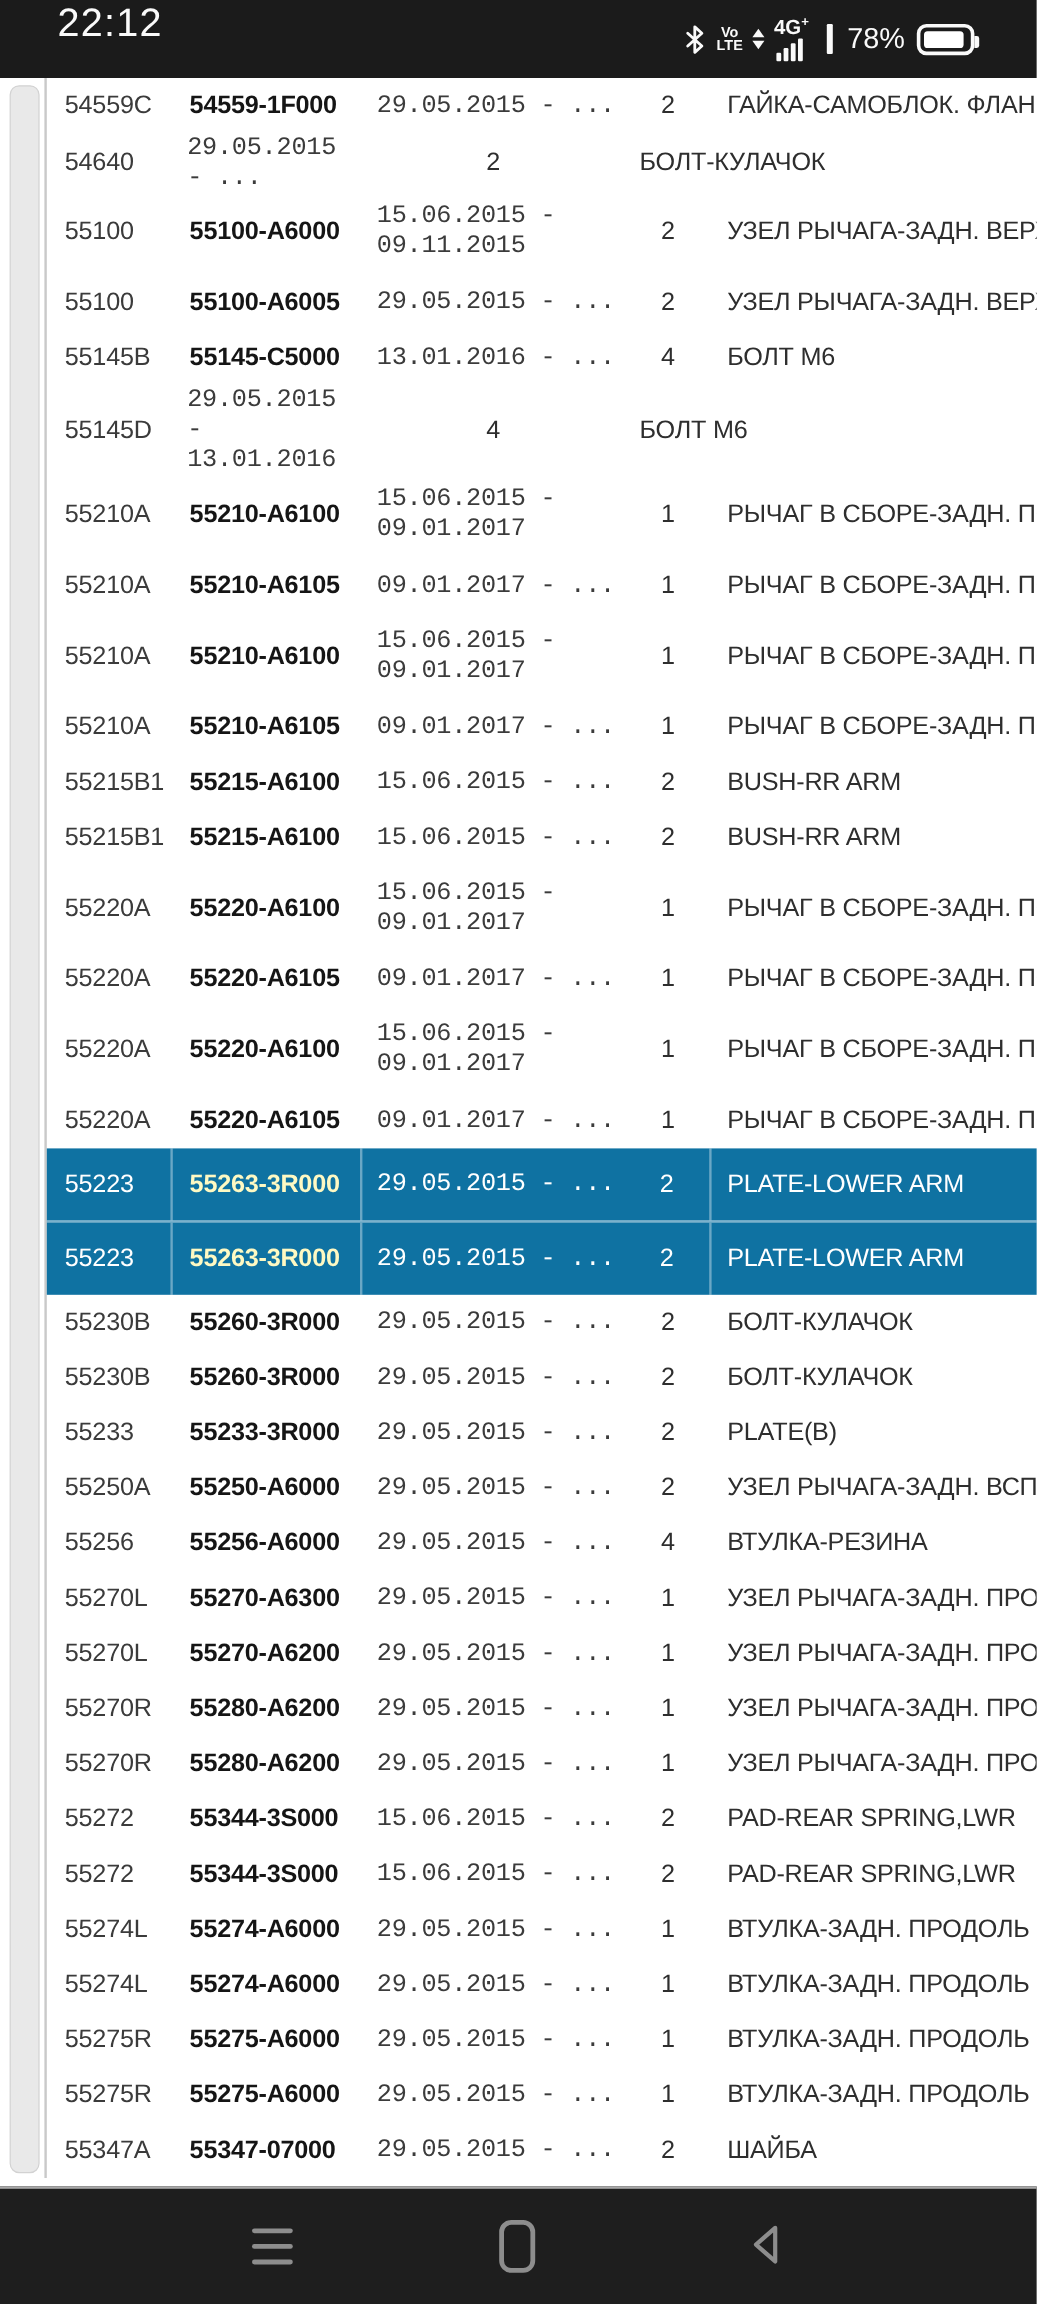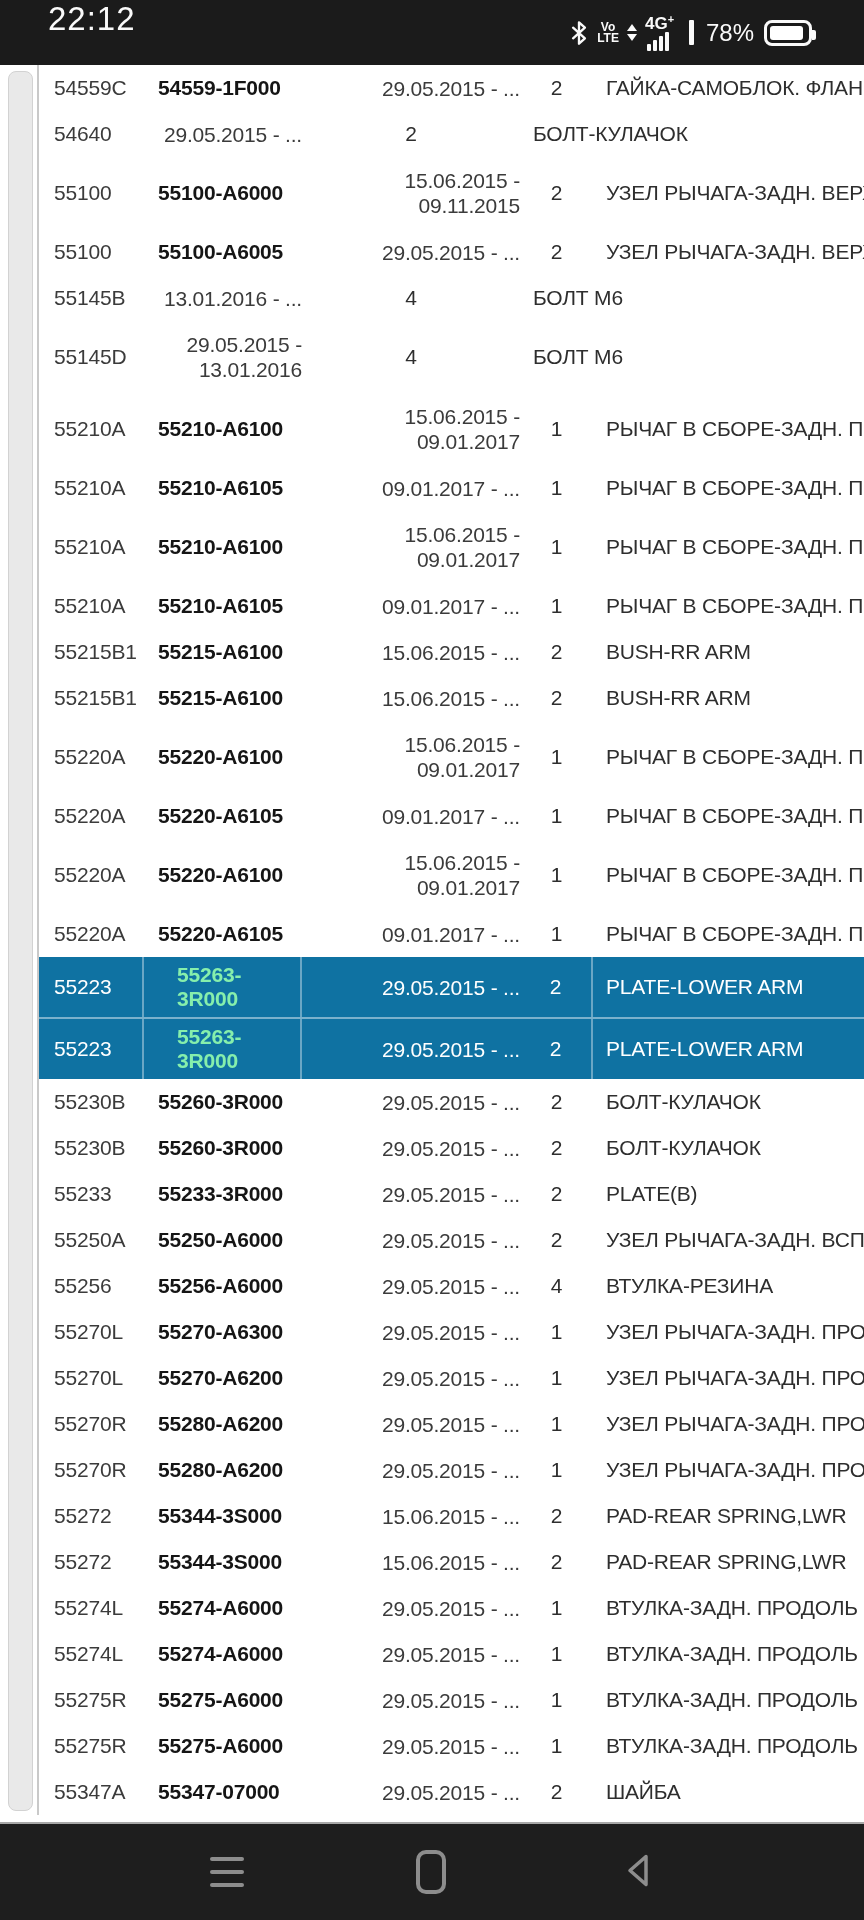--- a/index.html
+++ b/index.html
@@ -39,22 +39,22 @@
                 border:1px solid #d2d2d2;border-radius:8px;box-sizing:border-box;}
   .rows{position:absolute;left:37px;top:0;width:827px;border-left:2px solid #c9c9c9;}
   .row{display:grid;grid-template-columns:105px 158px 218px 73px 1fr;height:46px;
        color:#3b3b3b;font-size:21px;letter-spacing:-0.2px;}
   .row.two{height:72px;}
   .row.hl{height:60px;background:#0f72a2;color:#ffffff;}
   .row.hl + .row.hl{border-top:2px solid rgba(255,255,255,0.45);}
   .c{display:flex;align-items:center;height:100%;box-sizing:border-box;overflow:visible;}
   .code{padding-left:15px;}
   .part{padding-left:14px;font-weight:700;color:#151515;}
-  .row.hl .part{color:#86efac;margin-left:19px;}
-  .period{padding-left:12px;flex-direction:column;align-items:flex-end;justify-content:center;line-height:25px;}
+  .row.hl .part{color:#fef9c3;}
+  .period{padding-left:12px;flex-direction:column;align-items:flex-start;justify-content:center;line-height:25px;font-family:Liberation Mono, monospace;}
   .qty{justify-content:center;color:#2e2e2e;}
   .row.hl .qty{color:#ffffff;}
   .name{padding-left:13px;white-space:nowrap;color:#2e2e2e;}
   .row.hl .name{color:#ffffff;}
   .row.hl .code,.row.hl .part,.row.hl .qty{border-right:2px solid rgba(255,255,255,0.38);}
 
   
   .nav-bar{position:absolute;left:0;bottom:0;width:864px;height:98px;background:#1e1e1e;
            border-top:2px solid #a8a8a8;box-sizing:border-box;}
   .nav-btn{position:absolute;top:50%;transform:translate(-50%,-50%);background:none;border:none;
@@ -143,20 +143,21 @@
     <div class="c period">
       <span class="l1">29.05.2015 - ...</span>
 
     </div>
     <div class="c qty">2</div>
     <div class="c name">УЗЕЛ РЫЧАГА-ЗАДН. ВЕРХ</div>
   </div>
 
   <div class="row">
     <div class="c code">55145B</div>
+    <div class="c part">55145-C5000</div>
     <div class="c period">
       <span class="l1">13.01.2016 - ...</span>
 
     </div>
     <div class="c qty">4</div>
     <div class="c name">БОЛТ М6</div>
   </div>
 
   <div class="row two">
     <div class="c code">55145D</div>

